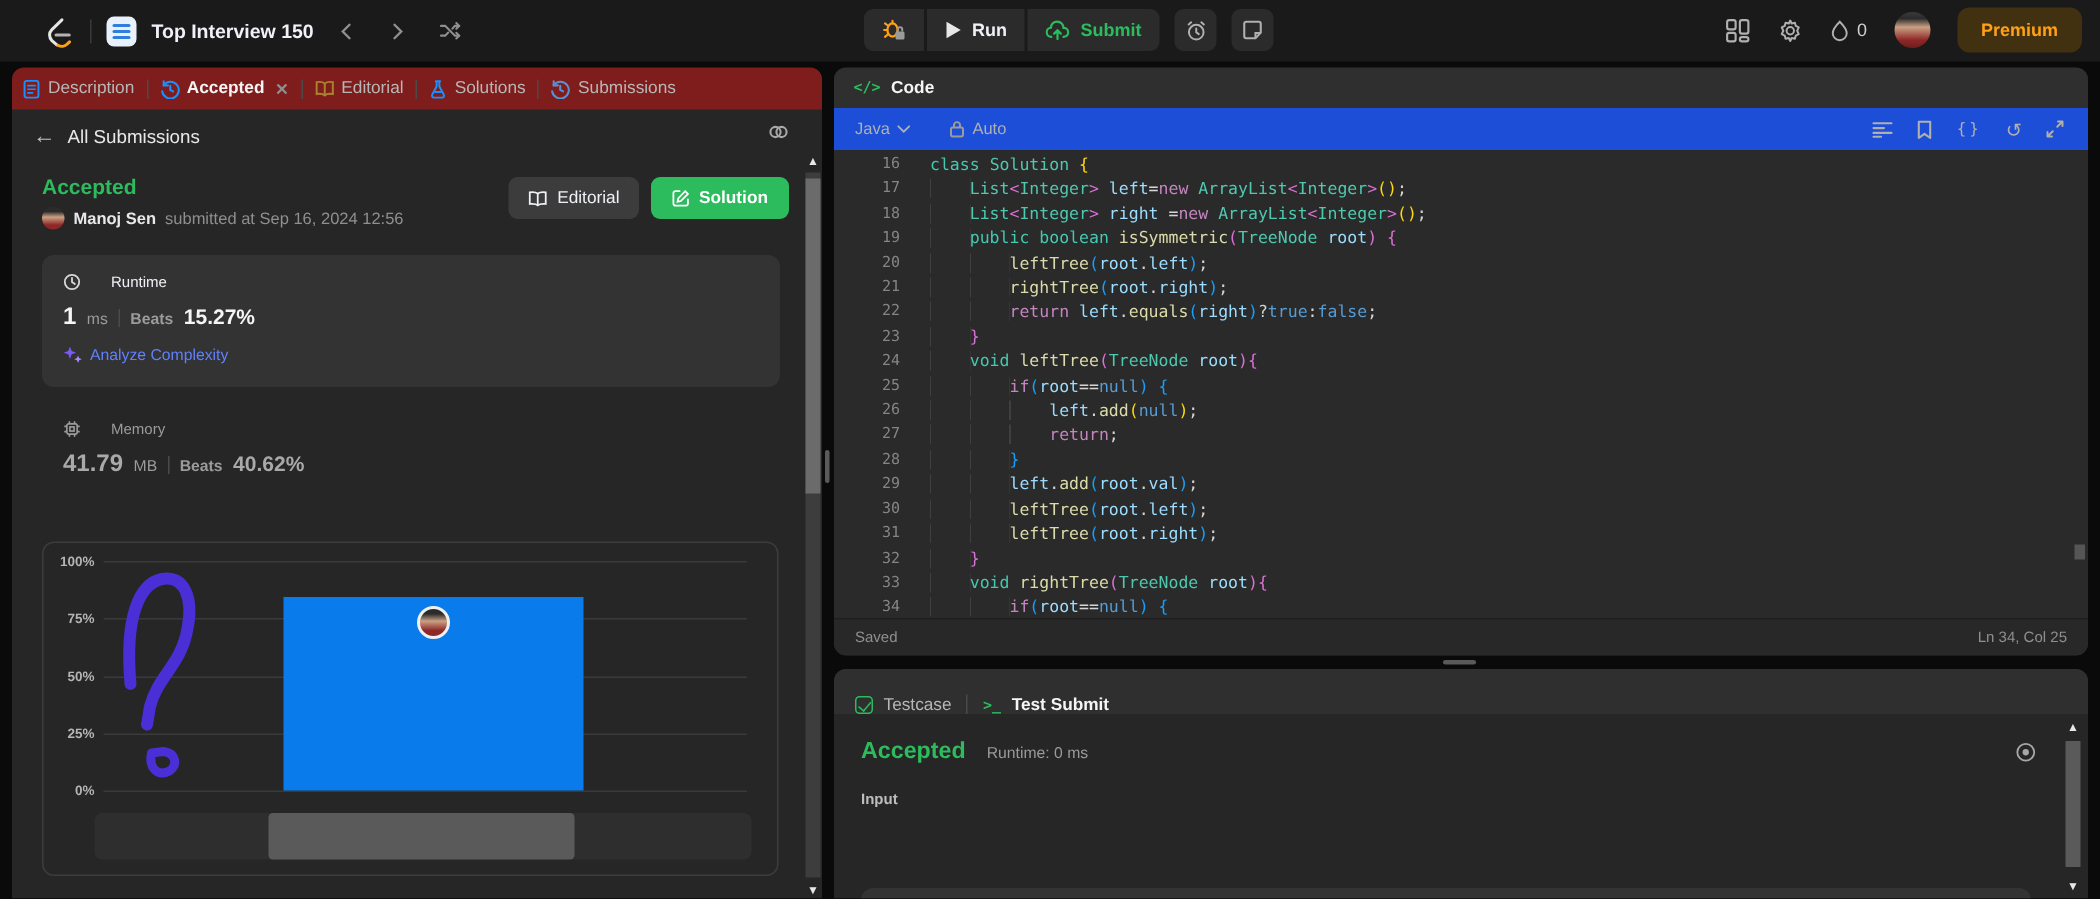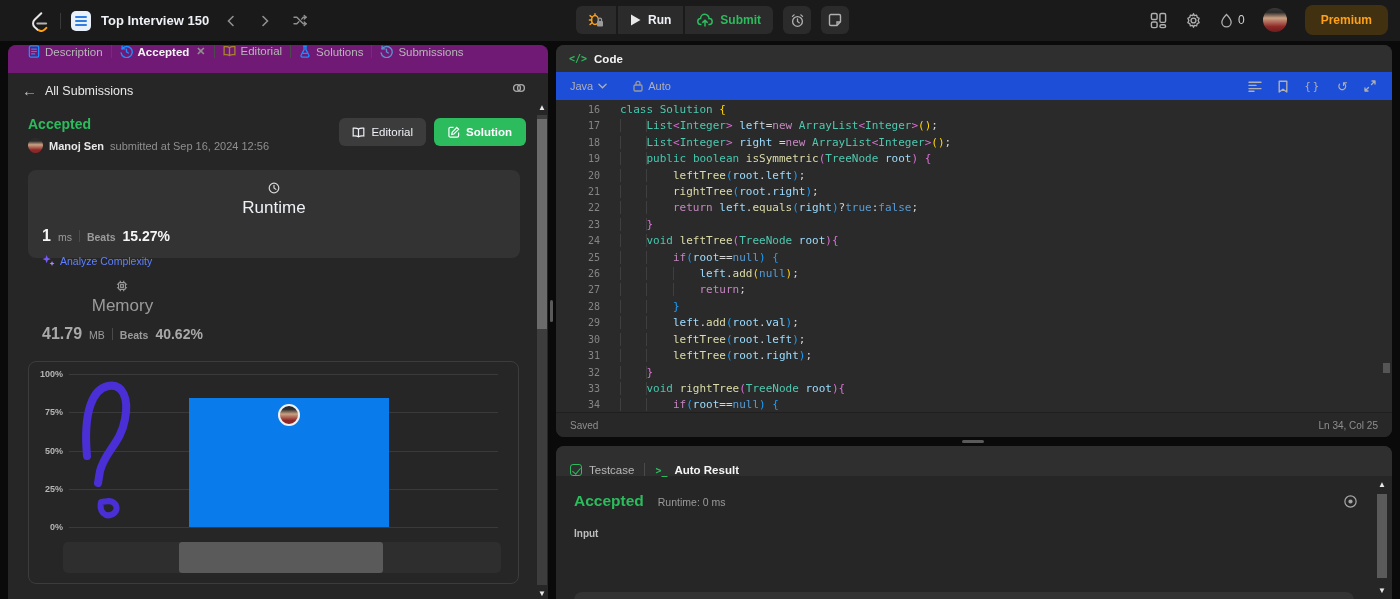--- a/index.html
+++ b/index.html
@@ -34,21 +34,21 @@
   .premium-btn { background:#413111; color:#ffa116; font-size:12px; font-weight:bold;
     border:none; border-radius:8px; height:30px; padding:0 16px; cursor:pointer;
     font-family:"Liberation Sans",sans-serif; }
 
   
   .panel { position:absolute; background:#262626; border-radius:8px 8px 0 0; overflow:hidden; }
   #left-panel  { left:8px;  top:45px; width:540px; height:554px; }
   #code-panel  { left:556px; top:45px; width:836px; height:392px; border-radius:8px; }
   #result-panel{ left:556px; top:446px; width:836px; height:153px; }
 
-  .strip { background:#701a75; height:28px; display:flex; align-items:flex-start; padding:0 14px; }
+  .strip { background:#7f1d1d; height:28px; display:flex; align-items:center; padding:0 1px; }
   .tab { display:flex; align-items:center; gap:5px; padding:0 6px; font-size:11.5px; color:#b7b7b7; cursor:pointer; }
   .tab .close { color:#8f8f8f; margin-left:2px; font-size:11px; }
   .tab.active { color:#f5f5f5; font-weight:bold; }
   .tab-div { width:1px; height:13px; background:#4a4a4a; margin:0 2px; }
 
   
   .lp-toolbar { display:flex; align-items:center; gap:8px; padding:10px 14px 6px 14px; color:#e8e8e8; }
   .lp-toolbar .back { color:#c0c0c0; font-size:15px; cursor:pointer; line-height:1; }
   .lp-toolbar .crumb { font-size:12.5px; color:#e8e8e8; }
   .lp-link { position:absolute; right:22px; top:36px; color:#a8a8a8; cursor:pointer; }
@@ -63,21 +63,21 @@
   .head-btns { position:absolute; right:22px; top:14px; display:flex; gap:8px; }
   .btn-editorial { background:#3c3c3c; color:#eff1f6; border:none; border-radius:6px; height:28px;
     padding:0 13px; font-size:11.5px; display:flex; align-items:center; gap:6px; cursor:pointer;
     font-family:"Liberation Sans",sans-serif; }
   .btn-solution { background:#2cbb5d; color:#fff; border:none; border-radius:6px; height:28px;
     padding:0 14px; font-size:11.5px; font-weight:bold; display:flex; align-items:center; gap:6px;
     cursor:pointer; font-family:"Liberation Sans",sans-serif; }
 
   .runtime-card { position:absolute; left:20px; top:125px; width:492px; height:88px;
     background:#333333; border-radius:8px; padding:12px 14px; cursor:pointer; }
-  .card-title { display:flex; align-items:center; gap:4px; color:#eff1f6; font-size:17px;flex-direction:column; }
+  .card-title { display:flex; align-items:center; gap:20px; color:#eff1f6; font-size:10px; }
   .card-vals { display:flex; align-items:baseline; gap:7px; margin-top:9px; }
   .v-big { color:#f5f5f5; font-size:16px; font-weight:bold; }
   .v-unit { color:#9b9b9b; font-size:10.5px; }
   .v-sep { width:1px; height:12px; background:#4a4a4a; align-self:center; }
   .v-beats-label { color:#9b9b9b; font-size:10.5px;font-weight:bold; }
   .v-beats { color:#f5f5f5; font-size:14px; font-weight:bold; }
   .analyze { display:flex; align-items:center; gap:5px; margin-top:9px; color:#6080ff;
     font-size:10.5px; cursor:pointer; }
 
   .memory-sec { position:absolute; left:34px; top:235px; cursor:pointer; }
@@ -510,21 +510,21 @@
 
   <div id="result-panel" class="panel">
     <div class="rp-strip">
       <span class="rp-tab">
         <span class="check-ico"></span>
         <span>Testcase</span>
       </span>
       <span class="tab-div"></span>
       <span class="rp-tab active">
         <span class="term-glyph">&gt;_</span>
-        <span>Auto Result</span>
+        <span>Test Submit</span>
       </span>
     </div>
 
     <div class="rp-status-row">
       <span class="rp-accepted">Accepted</span>
       <span class="rp-runtime">Runtime: 0 ms</span>
     </div>
     <span class="rp-eye">
       <svg width="15" height="15" viewBox="0 0 16 16" fill="none" stroke="#a8a8a8" stroke-width="1.3">
         <circle cx="8" cy="8" r="6"></circle>

